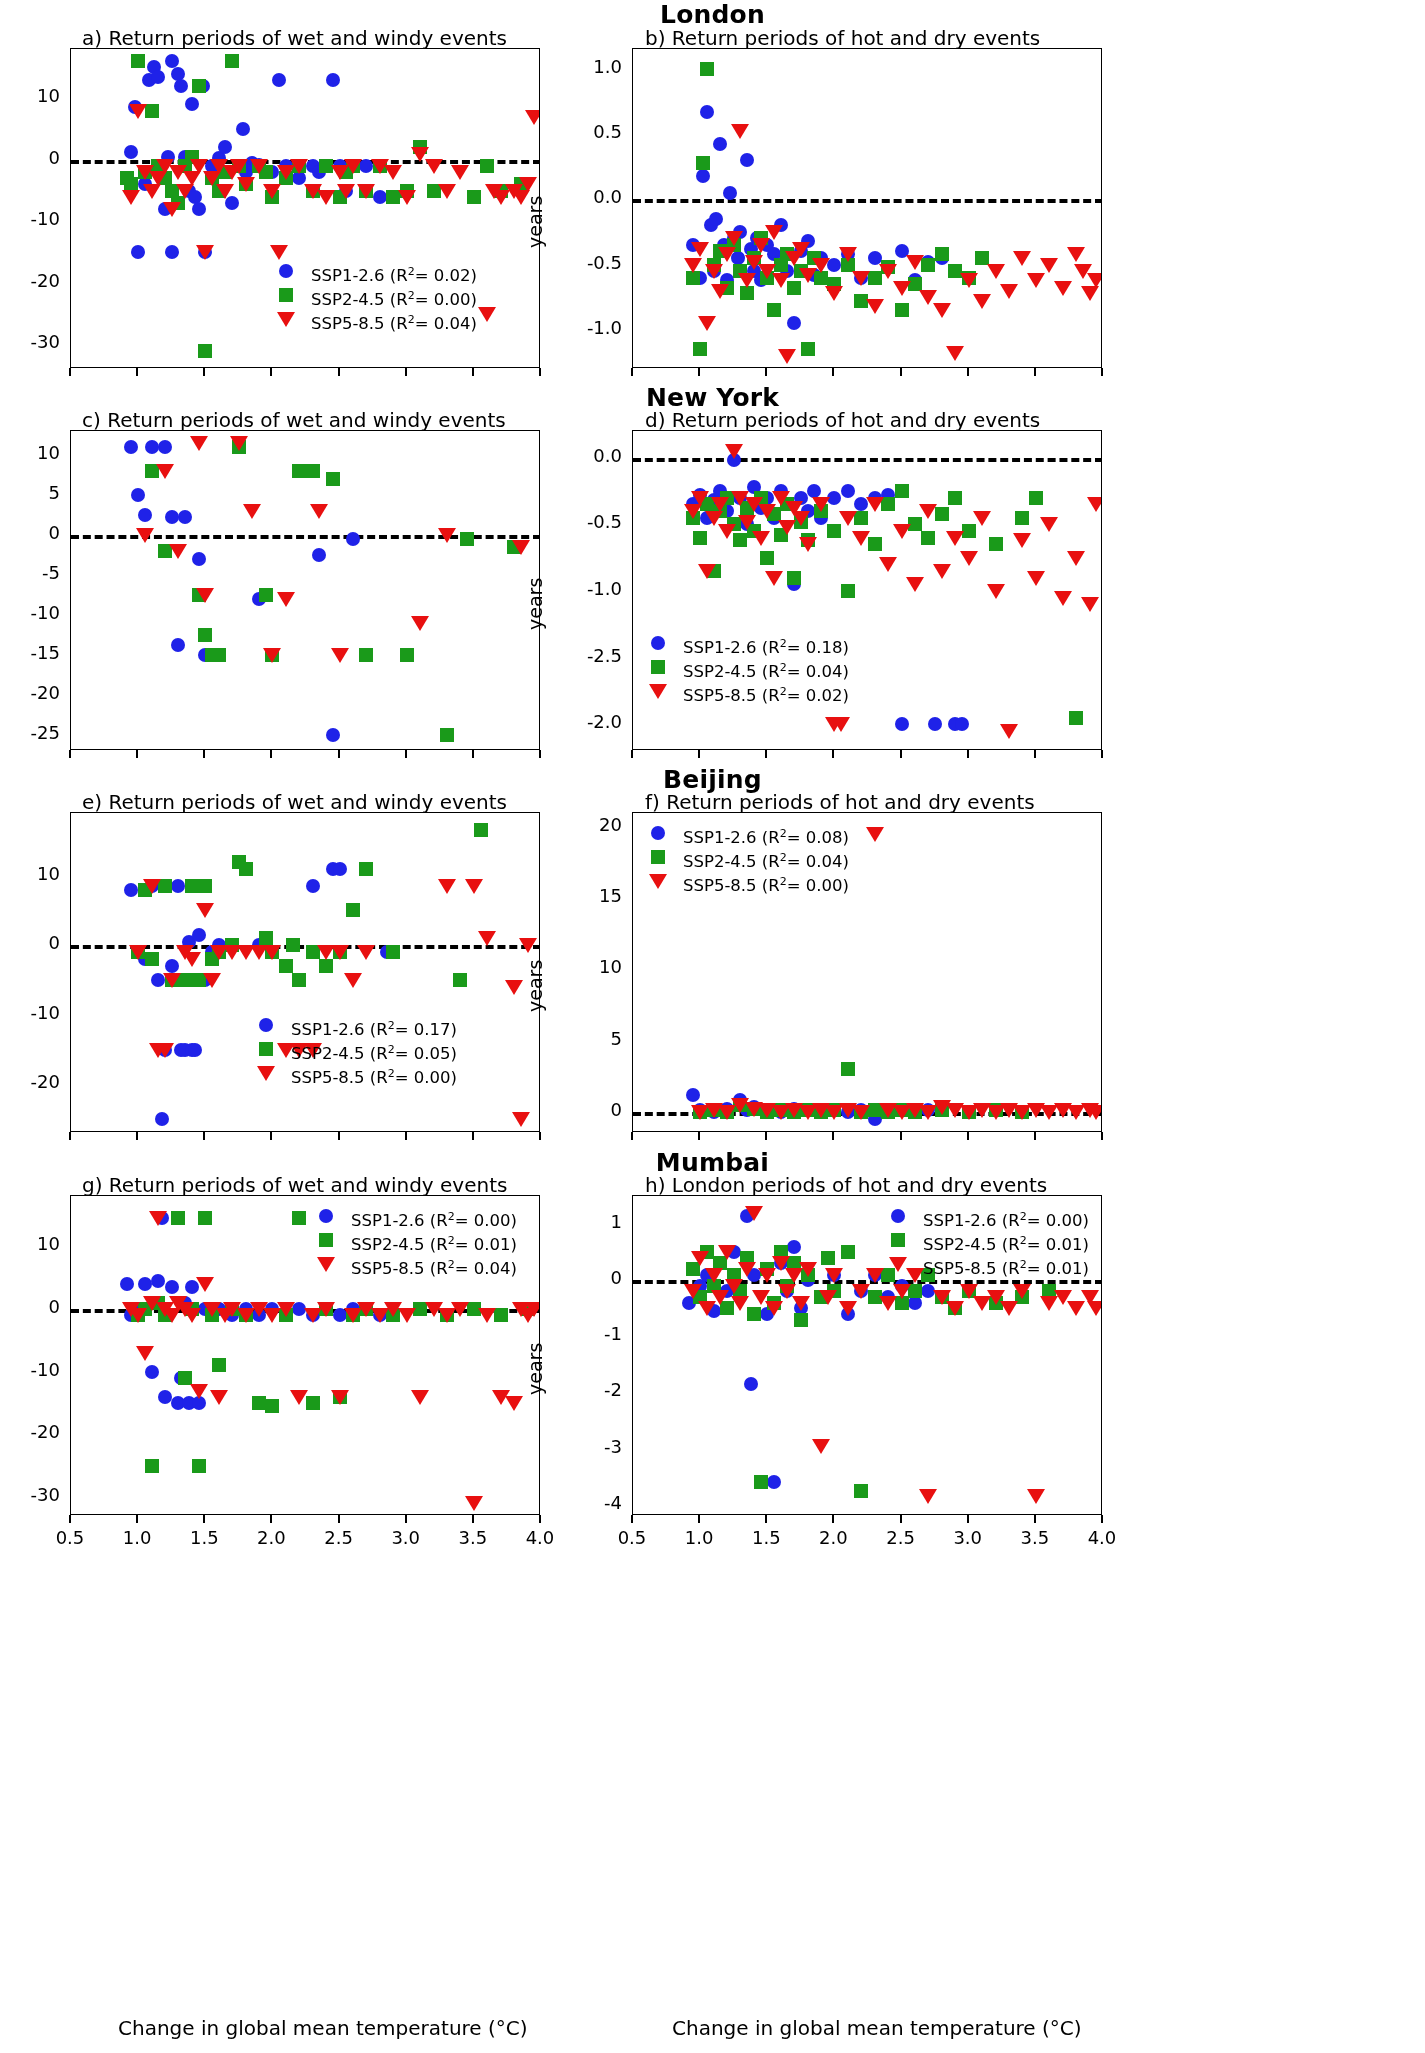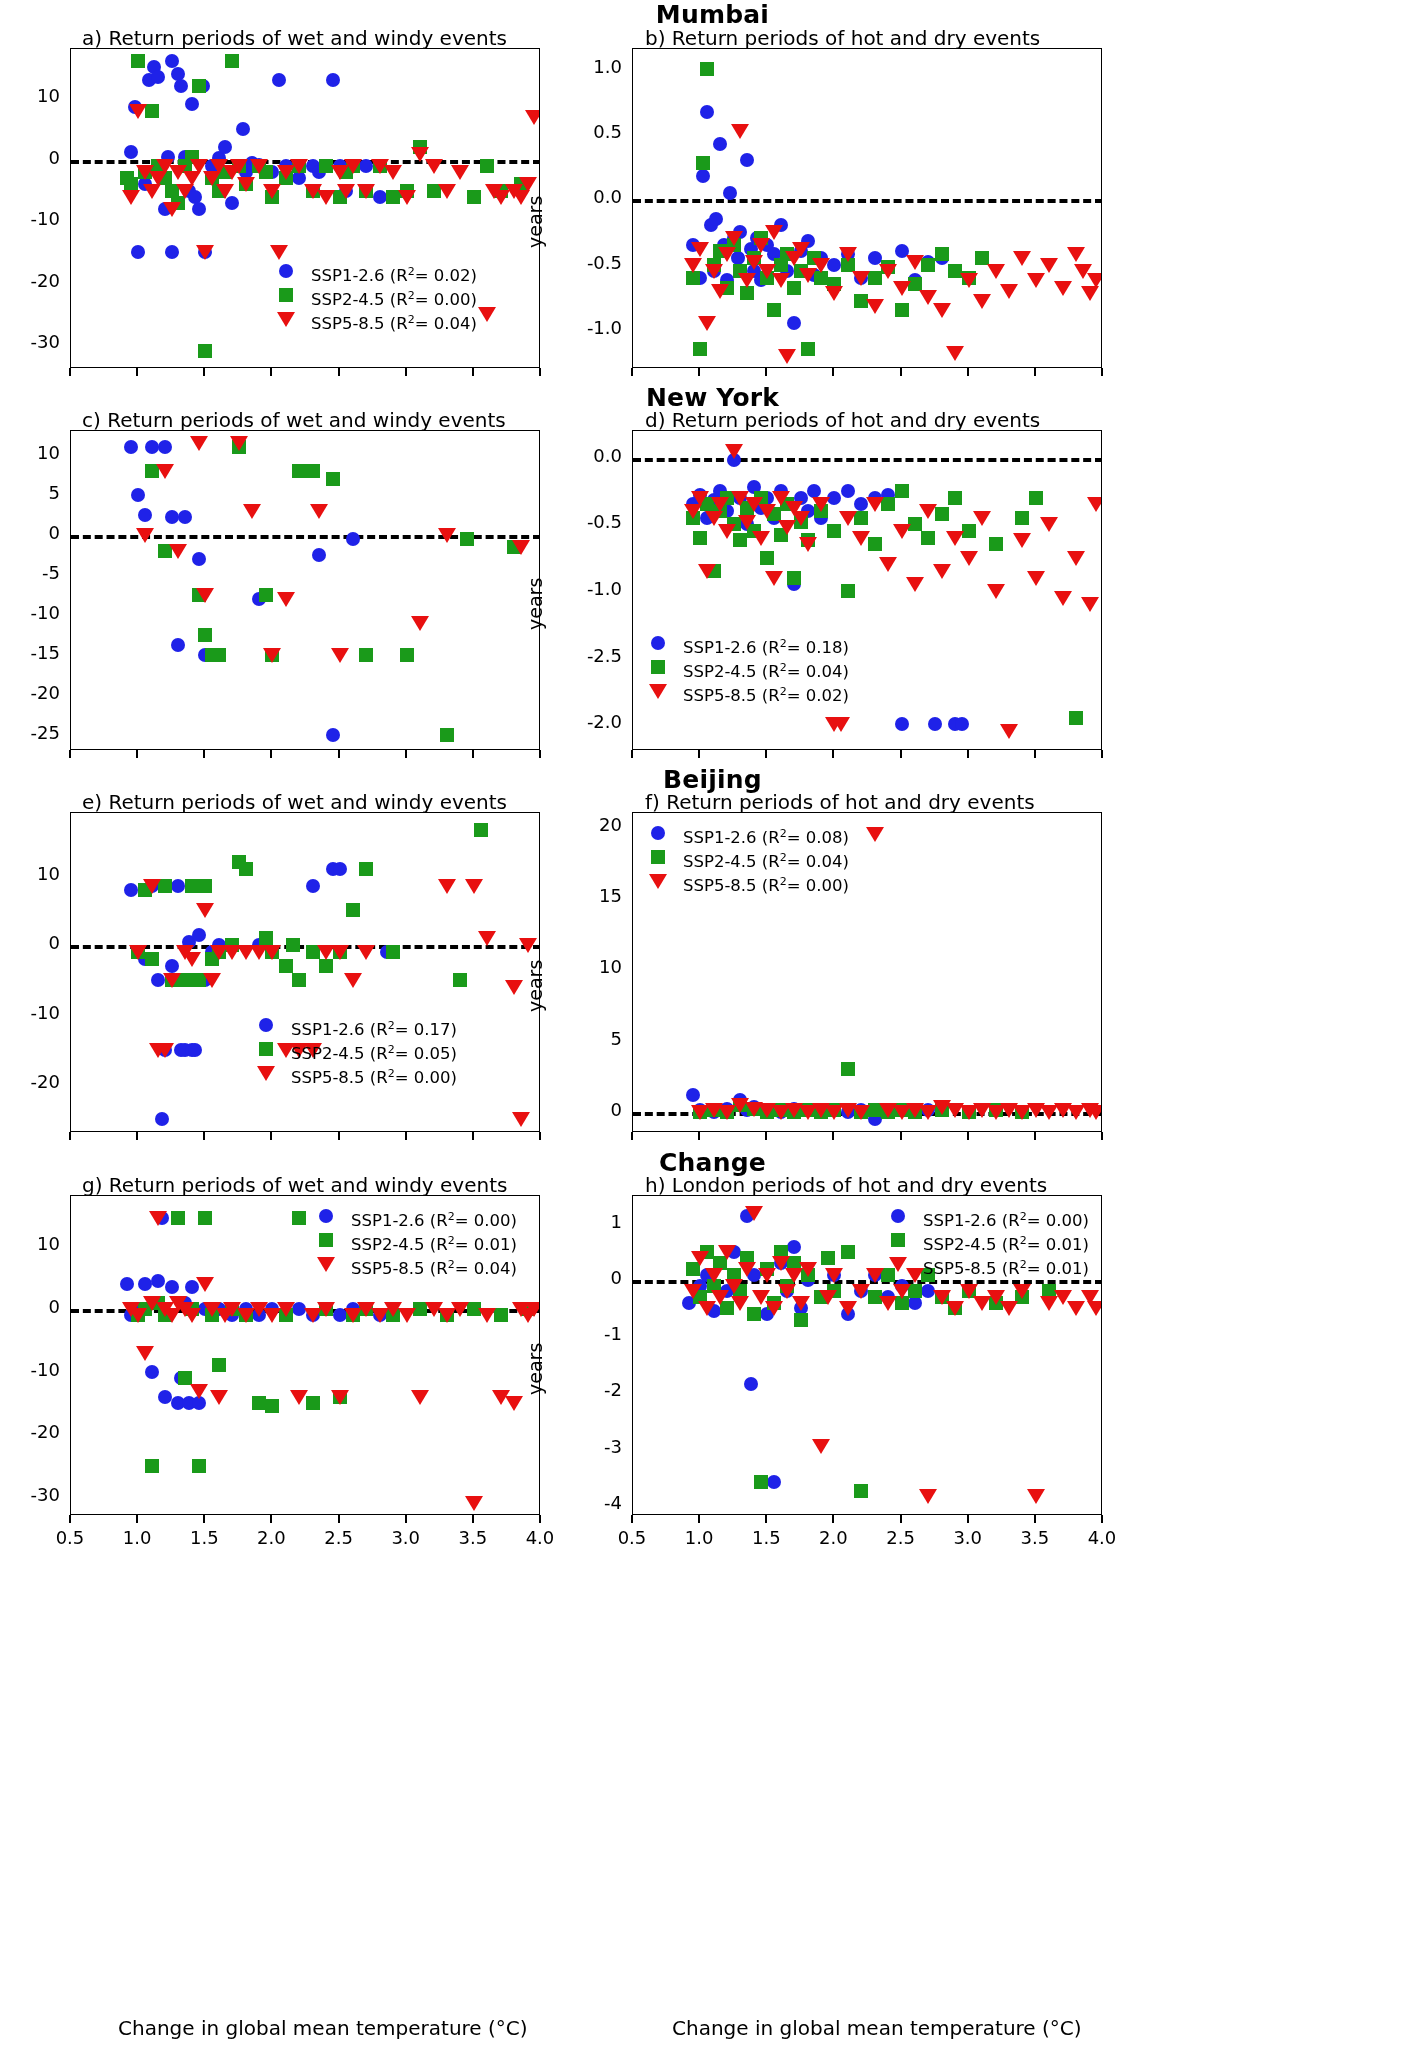--- a/index.html
+++ b/index.html
@@ -24,24 +24,24 @@
   .pt.c{border-radius:50%;background:#1f22e8;}
   .pt.s{background:#1a9a1a;}
   .pt.t{width:0;height:0;background:transparent;border-left:9px solid transparent;border-right:9px solid transparent;border-top:15px solid #e81010;}
   sup{font-size:11px;vertical-align:super;}
 </style>
 </head>
 <body>
 
 <div class="page">
 
-  <div class="city-title" style="top:0px;">Mumbai</div>
+  <div class="city-title" style="top:0px;">London</div>
   <div class="city-title" style="top:383px;">New York</div>
   <div class="city-title" style="top:765px;">Beijing</div>
-  <div class="city-title" style="top:1148px;">Change</div>
+  <div class="city-title" style="top:1148px;">Mumbai</div>
 
   <div id="panels">
       <div class="panel-title" style="left: 82px; top: 26px;">a) Return periods of wet and windy events</div>
       <div class="plot" style="left: 70px; top: 48px; width: 470px; height: 320px;">
         <div class="zeroline" style="left: 0px; top: 110.769px; width: 470px;"></div>
         <div class="pt c" style="left: 53.4286px; top: 96.3846px; width: 14px; height: 14px;"></div>
         <div class="pt c" style="left: 57.4571px; top: 51.4615px; width: 14px; height: 14px;"></div>
         <div class="pt c" style="left: 60.1429px; top: 196.077px; width: 14px; height: 14px;"></div>
         <div class="pt c" style="left: 66.8571px; top: 128.385px; width: 14px; height: 14px;"></div>
         <div class="pt c" style="left: 70.8857px; top: 23.7692px; width: 14px; height: 14px;"></div>

